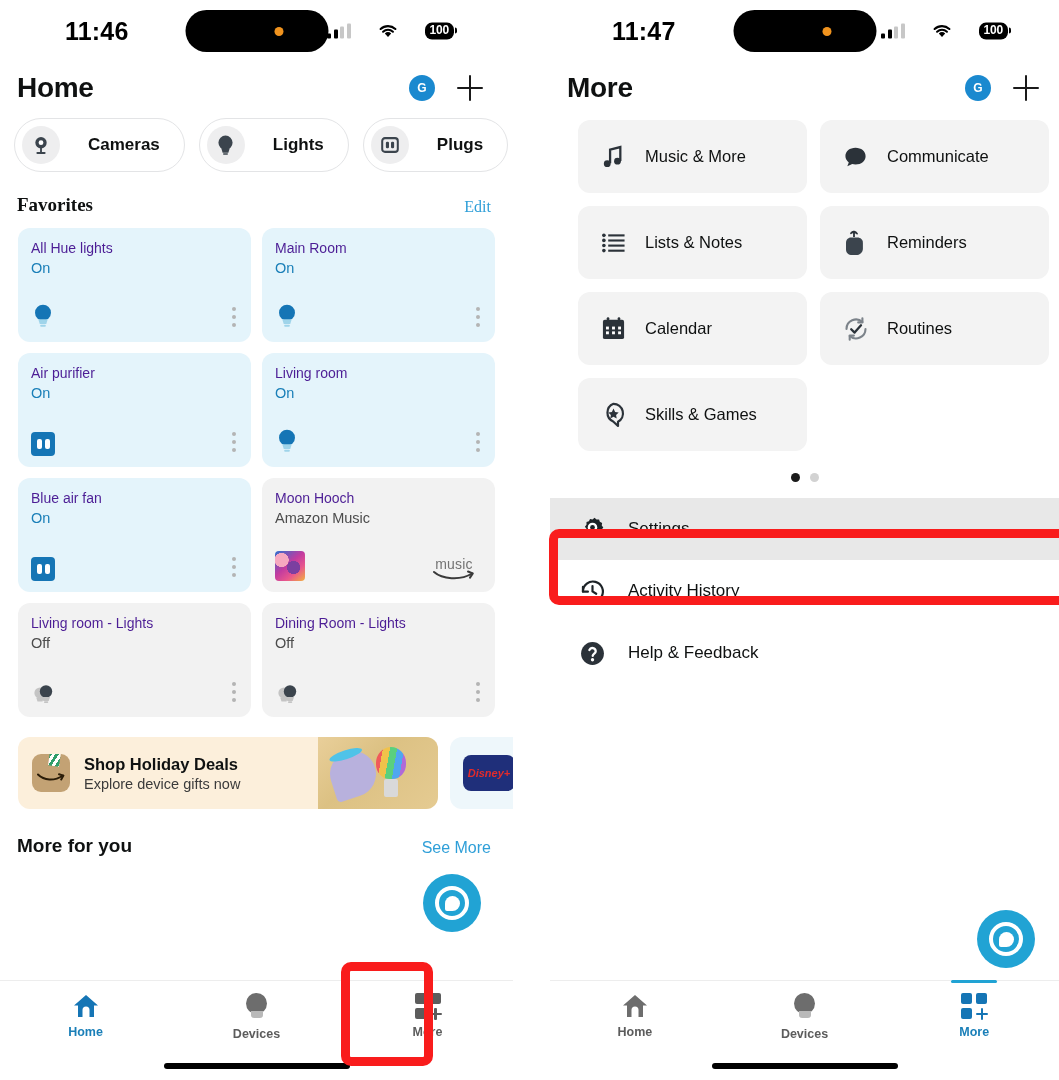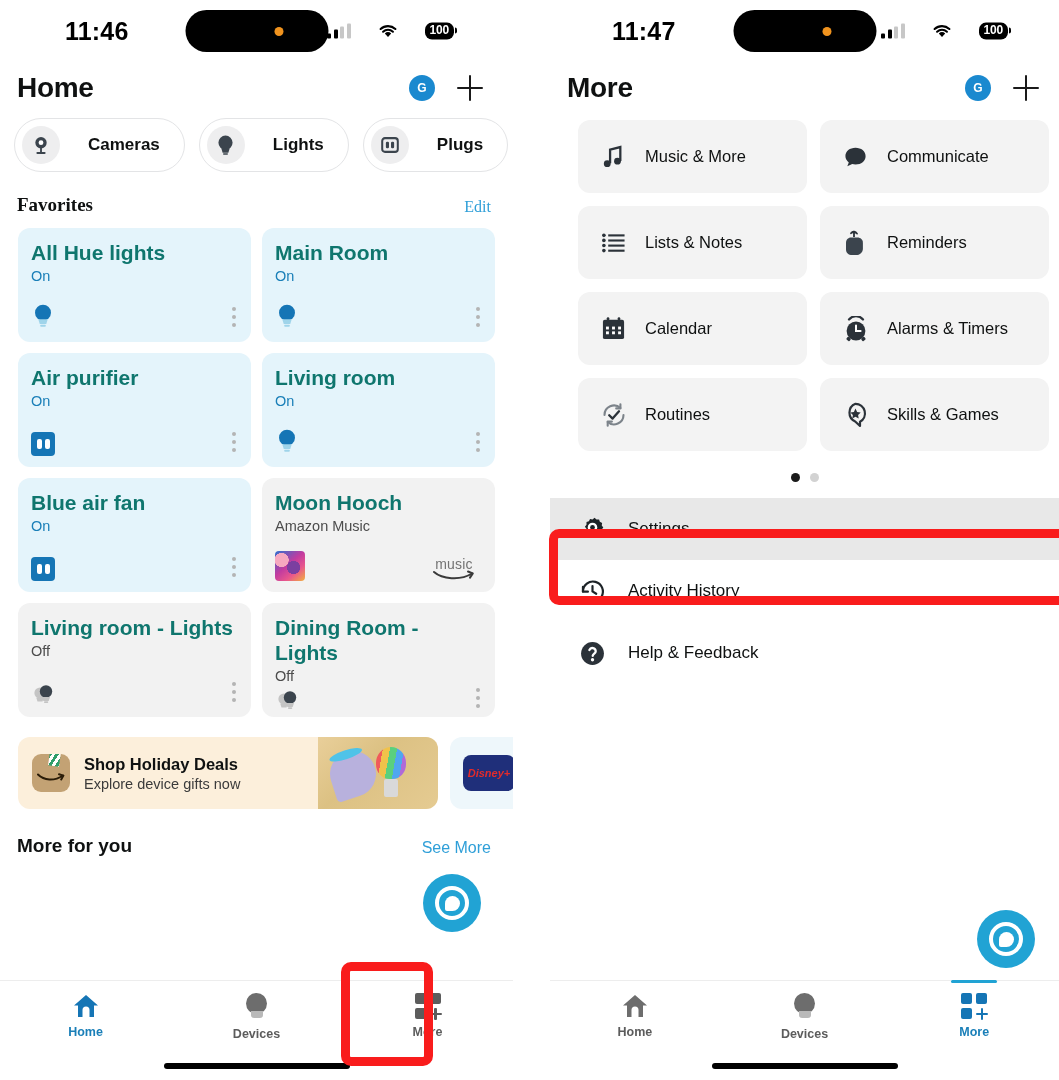--- a/index.html
+++ b/index.html
@@ -104,21 +104,21 @@
   .fav-grid {
     display: grid; grid-template-columns: 1fr 1fr; gap: 11px;
     padding: 0 18px;
   }
   .fav-card {
     border-radius: 12px; padding: 12px 13px 11px; height: 114px;
     position: relative; display: flex; flex-direction: column;
   }
   .fav-card.on  { background: #e4f4fb; }
   .fav-card.off { background: #f2f2f2; }
-  .fav-name { font-size: 21px; font-weight: 700; color:#0f766e; line-height:1.2; }
+  .fav-name { font-size: 14px; font-weight: 400; color:#4c1d95; line-height:1.2; }
   .fav-state { font-size: 14.5px; margin-top: 3px; }
   .fav-card.on  .fav-state { color:#1a7fb8; }
   .fav-card.off .fav-state { color:#4c4c4c; }
   .fav-bottom {
     margin-top: auto; display:flex; align-items:flex-end; justify-content:space-between;
   }
   .kebab { display:flex; flex-direction:column; gap:4px; padding: 4px 2px; }
   .kebab i { width:4px; height:4px; border-radius:50%; background:#b4b4b4; display:block; }
   .plug-ic {
     width: 24px; height: 24px; border-radius: 4px; background:#1575b5;
@@ -657,32 +657,20 @@
                 <rect x="17.8" y="11" width="3" height="3"></rect>
               <rect x="5.2" y="16" width="3" height="3"></rect>
                 <rect x="11.5" y="16" width="3" height="3"></rect>
                 <rect x="17.8" y="16" width="3" height="3"></rect>
             </g>
           </svg>
         </div>
         <div class="tile-label">Calendar</div>
       </div>
 
-      <div class="tile">
-        <div class="tile-ic">
-          <svg width="26" height="26" viewBox="0 0 26 26">
-            <circle cx="13" cy="15" r="9.4" fill="#2b3239"></circle>
-            <path d="M13 9.6V15h4.6" stroke="#fff" stroke-width="2" fill="none" stroke-linecap="round"></path>
-            <path d="M6 3.5a9 9 0 0 1 14 0" stroke="#2b3239" stroke-width="2.2" fill="none" stroke-linecap="round"></path>
-            <rect x="3.6" y="21.4" width="4" height="3.2" rx="1" fill="#2b3239" transform="rotate(38 5.6 23)"></rect>
-            <rect x="18.4" y="21.4" width="4" height="3.2" rx="1" fill="#2b3239" transform="rotate(-38 20.4 23)"></rect>
-          </svg>
-        </div>
-        <div class="tile-label">Alarms &amp; Timers</div>
-      </div>
 
       <div class="tile">
         <div class="tile-ic">
           <svg width="26" height="26" viewBox="0 0 26 26">
             <path d="M22.5 13a9.5 9.5 0 0 1-15.8 7M3.5 13A9.5 9.5 0 0 1 19.4 6" stroke="#7c838a" stroke-width="2.1" fill="none" stroke-linecap="round"></path>
             <path d="M19.4 2.2v4.2h-4.2M6.7 23.8v-4.2h4.2" stroke="#7c838a" stroke-width="2.1" fill="none" stroke-linecap="round" stroke-linejoin="round"></path>
             <path d="M8.2 13.2 11.6 16.6 18 9.3" stroke="#2b3239" stroke-width="2.3" fill="none" stroke-linecap="round" stroke-linejoin="round"></path>
           </svg>
         </div>
         <div class="tile-label">Routines</div>

